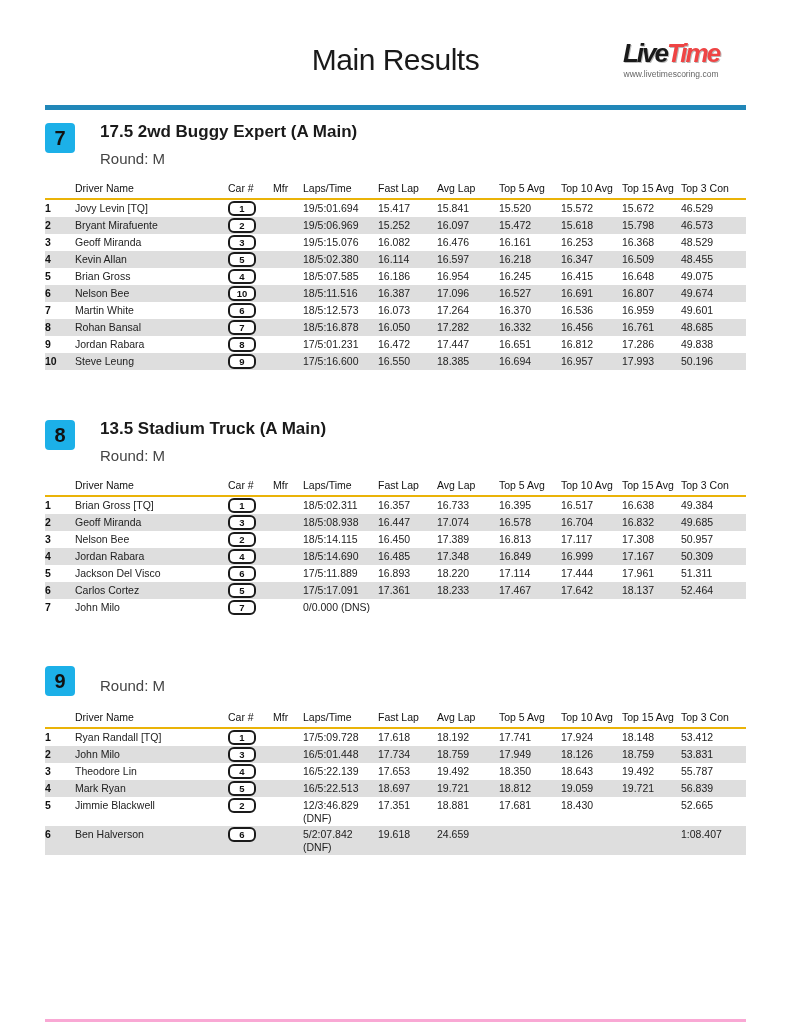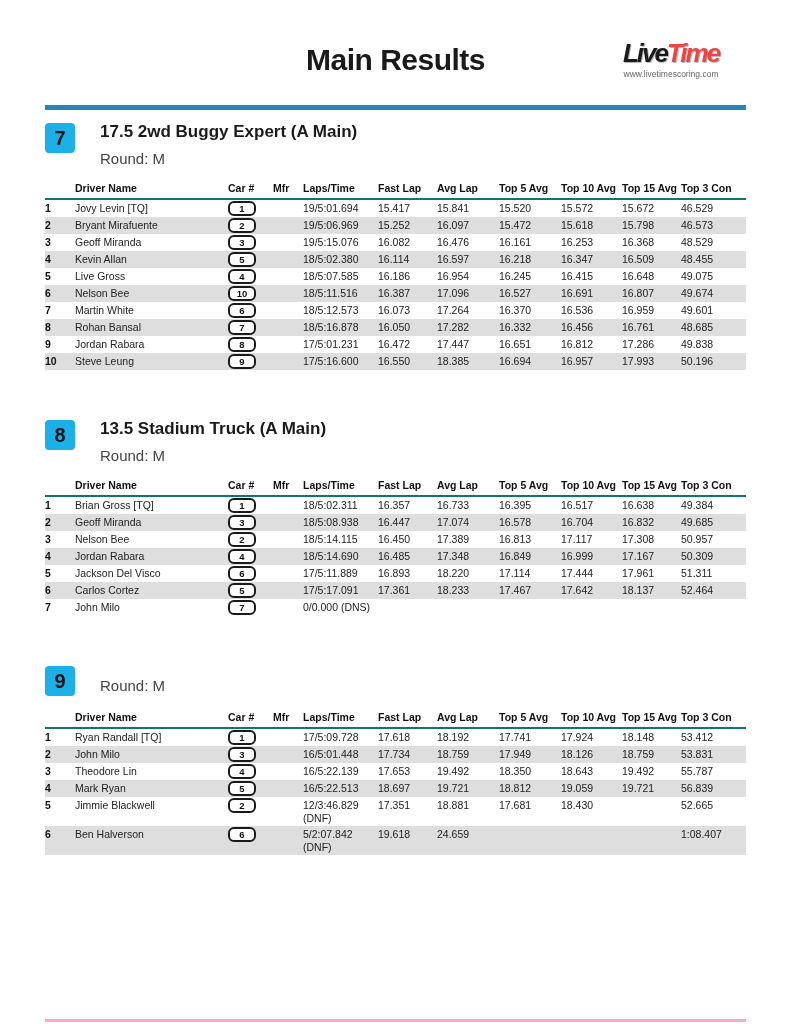--- a/index.html
+++ b/index.html
@@ -5,21 +5,21 @@
   html,body{margin:0;padding:0;background:#fff;}
   body{
     width:791px;height:1024px;position:relative;overflow:hidden;
     font-family:"Liberation Sans",sans-serif;color:#1a1a1a;
   }
   .page{padding:0 45px;position:relative;}
 
   
   .page-header{position:relative;margin-top:44px;height:52px;}
   .page-title{
-    text-align:center;font-size:30px;font-weight:bold;letter-spacing:-.5px;
+    text-align:center;font-size:30px;font-weight:normal;letter-spacing:-.5px;
     line-height:32px;margin:0;
   }
   .logo{position:absolute;right:0;top:-4px;text-align:center;width:150px;}
   .logo-text{font-size:26px;font-weight:bold;font-style:italic;letter-spacing:-2px;
     text-shadow:1px 1px 0 #bbb;line-height:26px;white-space:nowrap;}
   .logo-live{color:#1a1a1a;}
   .logo-time{color:#ef4444;}
   .logo-url{font-size:8.5px;color:#666;margin-top:3px;}
   .header-rule{height:5px;background:#2187b8;margin-top:9px;}
 
@@ -36,22 +36,22 @@
   .sec-title{font-size:17px;font-weight:bold;line-height:16px;}
   .sec-round{font-size:15px;color:#444;margin-top:10px;}
 
   
   table{border-collapse:collapse;table-layout:fixed;width:701px;margin-top:15px;}
   col.c-pos{width:30px;}  col.c-drv{width:153px;} col.c-car{width:45px;}
   col.c-mfr{width:30px;}  col.c-lap{width:75px;}  col.c-fst{width:59px;}
   col.c-avg{width:62px;}  col.c-t5{width:62px;}   col.c-t10{width:61px;}
   col.c-t15{width:59px;}  col.c-t3{width:65px;}
   th{
-    text-align:left;font-size:10.5px;font-weight:bold;color:#111;
-    padding:0 0 4px 0;border-bottom:2px solid #0f766e;
+    text-align:left;font-size:10.5px;font-weight:normal;color:#111;
+    padding:0 0 4px 0;border-bottom:2px solid #eab308;
   }
   tbody td{
     font-size:10.5px;line-height:13px;color:#222;
     padding:2px 2px 1px 0;vertical-align:top;height:13px;
   }
   tbody tr.alt{background:#dedede;}
   td.pos{font-weight:bold;color:#111;}
   .badge{
     display:inline-block;min-width:14px;padding:0 5px;margin-top:-1px;
     border:2px solid #1a1a1a;border-radius:6px;background:#fff;
@@ -187,21 +187,21 @@
     <td>16.114</td>
     <td>16.597</td>
     <td>16.218</td>
     <td>16.347</td>
     <td>16.509</td>
     <td>48.455</td>
   </tr>
 
   <tr>
     <td class="pos">5</td>
-    <td>Live Gross</td>
+    <td>Brian Gross</td>
     <td><span class="badge">4</span></td>
     <td></td>
     <td>
       <div class="laps-main">18/5:07.585</div>
 
     </td>
     <td>16.186</td>
     <td>16.954</td>
     <td>16.245</td>
     <td>16.415</td>

